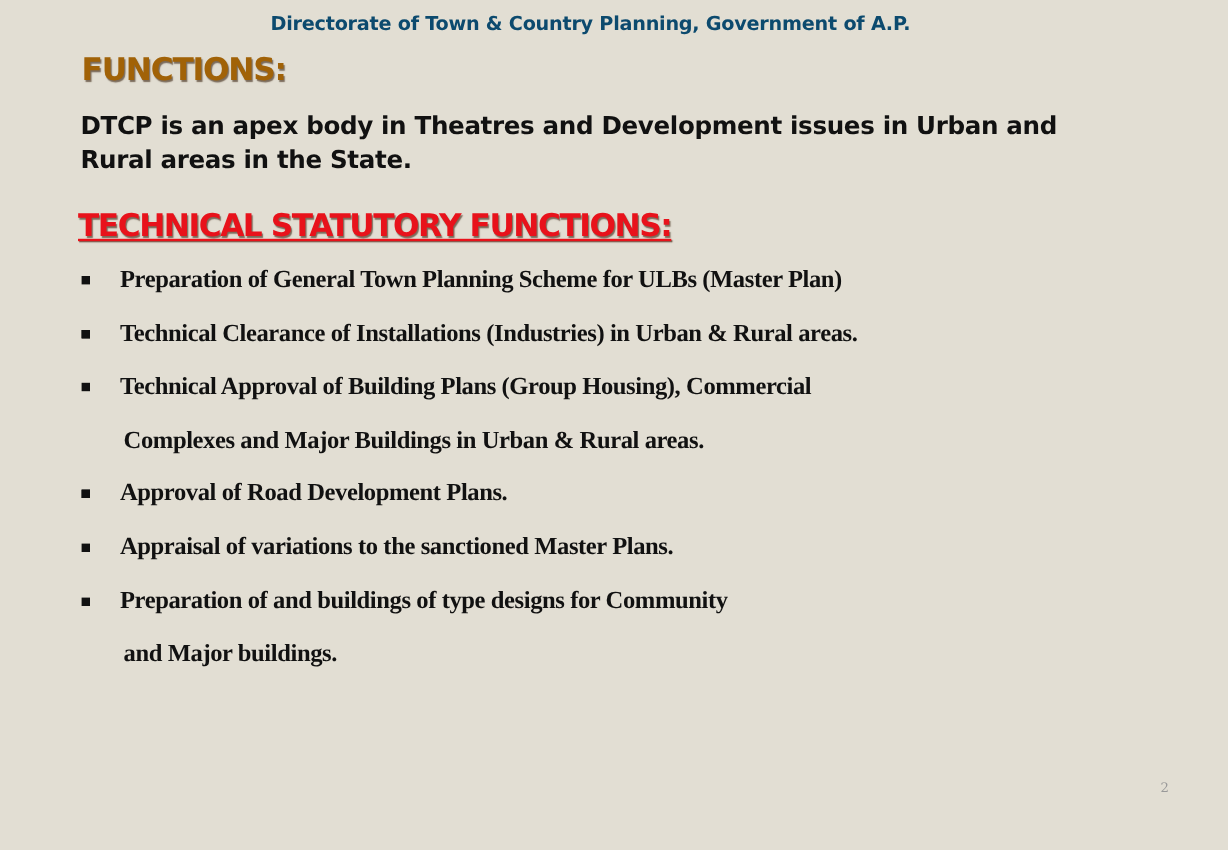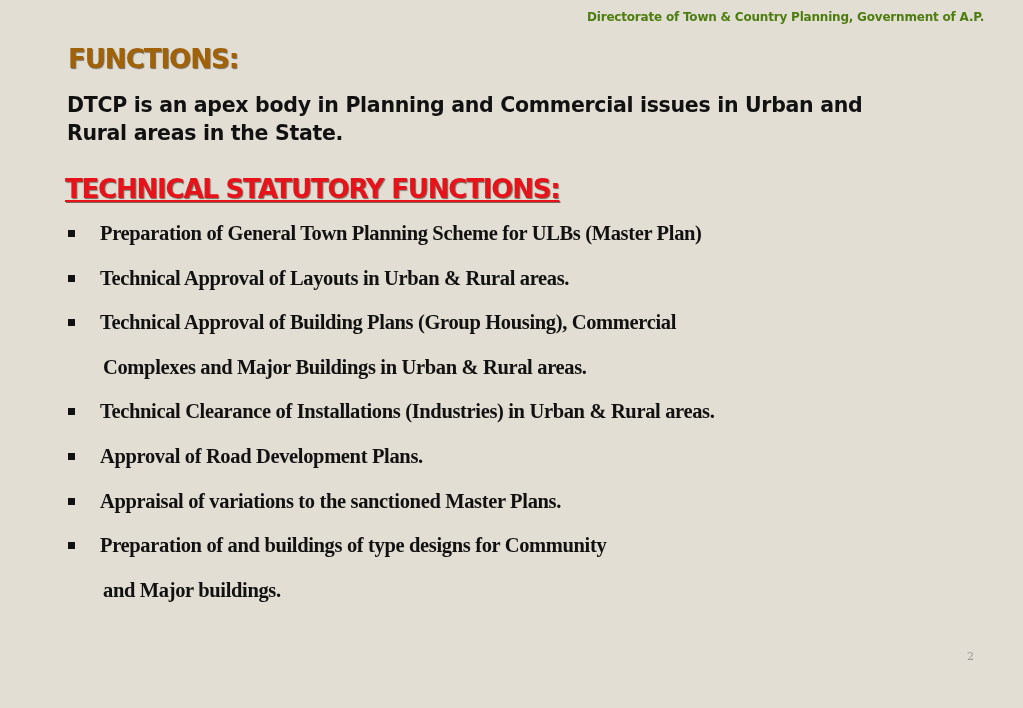--- a/index.html
+++ b/index.html
@@ -4,22 +4,22 @@
 <style>
   html, body { margin: 0; padding: 0; }
   body {
     width: 1023px; height: 708px; overflow: hidden;
     background: #e2ded3;
     font-family: "DejaVu Sans", sans-serif;
     position: relative;
   }
   .slide { position: absolute; left: 0; top: 0; width: 1023px; height: 708px; }
   .header {
-    position: absolute; top: 10px; left: 0; width: 984px; text-align: right;
-    font-size: 12px; font-weight: bold; color: #4d7c0f; letter-spacing: -0.2px;
+    position: absolute; top: 10px; left: 0; width: 984px; text-align: center;
+    font-size: 16px; font-weight: bold; color: #0c4a6e; letter-spacing: -0.2px;
   }
   .h-main {
     position: absolute; left: 68px; top: 44px;
     font-size: 26px; font-weight: bold; color: #a16207;
     text-shadow: 1px 1px 1px #7a6a5a; letter-spacing: -1px;
   }
   .intro {
     position: absolute; left: 67px; top: 91px; width: 930px;
     font-size: 20.5px; font-weight: bold; color: #111; line-height: 28px;
     letter-spacing: -0.3px;
@@ -46,32 +46,31 @@
 </style>
 </head>
 <body>
 
 <div class="slide">
   <div class="header">Directorate of Town &amp; Country Planning, Government of A.P.</div>
 
   <div class="h-main">FUNCTIONS:</div>
 
   <div class="intro">
-    <div>DTCP is an apex body in Planning and Commercial issues in Urban and</div>
+    <div>DTCP is an apex body in Theatres and Development issues in Urban and</div>
     <div>Rural areas in the State.</div>
   </div>
 
   <div class="h-sub">TECHNICAL STATUTORY FUNCTIONS:</div>
 
   <ul class="items">
     <li><span class="bullet"></span><span>Preparation of General Town Planning Scheme  for ULBs (Master Plan)</span></li>
     <li><span class="bullet"></span></li>
-    <li><span class="bullet"></span><span>Technical Approval of Layouts in Urban &amp; Rural areas.</span></li>
+    <li><span class="bullet"></span><span>Technical Clearance of Installations (Industries) in Urban &amp; Rural areas.</span></li>
     <li><span class="bullet"></span><span>Technical Approval of Building Plans (Group Housing), Commercial</span><span class="cont">Complexes  and Major Buildings in Urban &amp; Rural areas.</span></li>
-    <li><span class="bullet"></span><span>Technical Clearance of Installations (Industries) in Urban &amp; Rural areas.</span></li>
     <li><span class="bullet"></span></li>
     <li><span class="bullet"></span><span>Approval of Road Development Plans.</span></li>
     <li><span class="bullet"></span><span>Appraisal of variations to the sanctioned Master Plans.</span></li>
     <li><span class="bullet"></span><span>Preparation of and buildings of type designs for Community</span><span class="cont">and Major buildings.</span></li>
   </ul>
 
   <div class="page-num">2</div>
 </div>
 
 </body></html>

